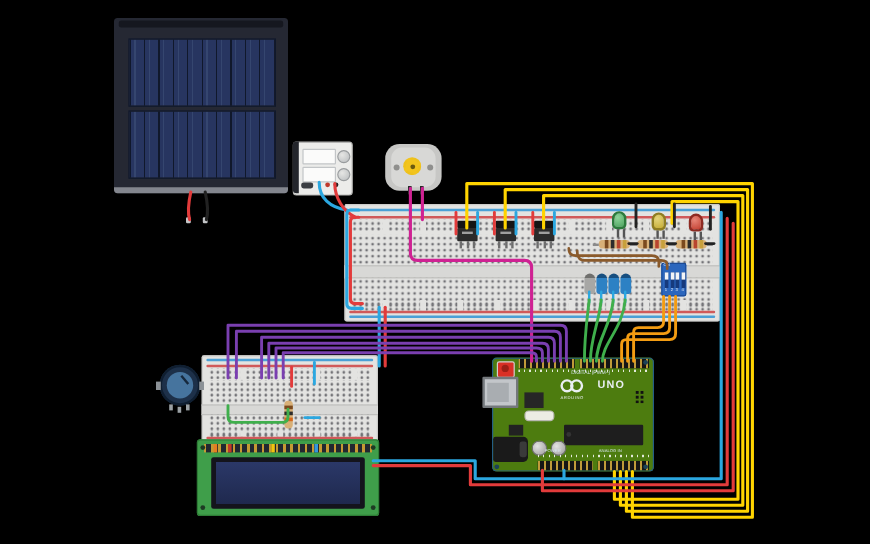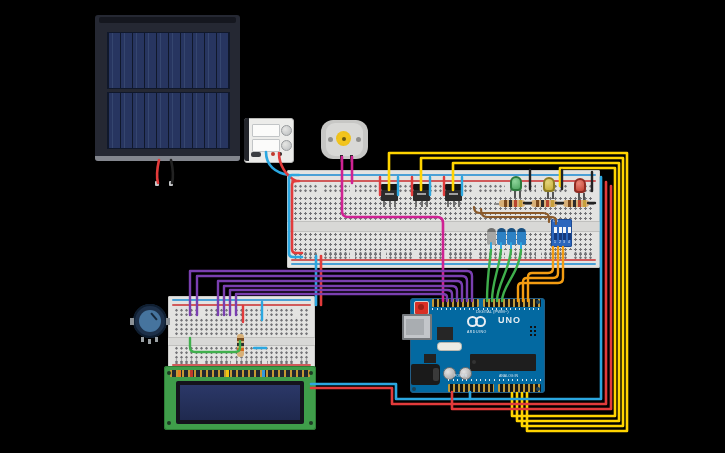--- a/index.html
+++ b/index.html
@@ -64,21 +64,21 @@
   
   .cap{position:absolute;width:9px;height:17px;border-radius:4.5px 4.5px 2px 2px;}
   .cap.gray{background:linear-gradient(180deg,#6f6f6d 0 4px,#a7a7a5 4px);}
   .cap.blue{background:linear-gradient(180deg,#174f80 0 4px,#2d81c4 4px);}
   
   .dip{position:absolute;left:551px;top:219px;width:21px;height:28px;background:#2b66bd;border-radius:2px;box-shadow:inset 0 0 0 1px #1c4a93;}
   .dip .slot{position:absolute;top:8px;width:3px;height:13px;background:#163a7d;}
   .dip .slider{position:absolute;top:8px;width:3px;height:6px;background:#f2f4f7;}
   .tinytext{font-size:7px;color:#eef2f8;display:inline-block;transform:scale(.5);transform-origin:0 0;white-space:nowrap;}
   
-  .uno{position:absolute;left:410px;top:298px;width:135px;height:95px;background:#0369a1;border-radius:4px;box-shadow:inset 0 0 0 1px #245d85;}
+  .uno{position:absolute;left:410px;top:298px;width:135px;height:95px;background:#4d7c0f;border-radius:4px;box-shadow:inset 0 0 0 1px #245d85;}
   .hdr{position:absolute;height:8px;background:#151515;
        background-image:repeating-linear-gradient(90deg,#c09a3a 0 1.6px,#151515 1.6px 5px);border-radius:1px;}
   .uno .ticks{position:absolute;height:2px;background:repeating-linear-gradient(90deg,rgba(255,255,255,.85) 0 1px,rgba(0,0,0,0) 1px 4.6px);}
   .uno .reset{position:absolute;left:4px;top:3px;width:13px;height:12px;background:#d93025;border:1px solid #cfcfcf;border-radius:2px;}
   .uno .resetbtn{position:absolute;left:8px;top:6px;width:6px;height:6px;border-radius:50%;background:#9c1f16;}
   .uno .usb{position:absolute;left:-8px;top:16px;width:30px;height:26px;background:#c3c6ca;border:2px solid #74787c;border-radius:1px;box-sizing:border-box;}
   .uno .usbin{position:absolute;left:2px;top:3px;width:18px;height:16px;background:#a9adb1;}
   .uno .jack{position:absolute;left:1px;top:66px;width:29px;height:21px;background:#1a1a1a;border-radius:2px 4px 4px 2px;}
   .uno .jackface{position:absolute;left:22px;top:4px;width:6px;height:13px;background:#3a3a3a;border-radius:2px;}
   .uno .logoc{position:absolute;width:11px;height:11px;border:2px solid #e9eef3;border-radius:50%;box-sizing:border-box;}

